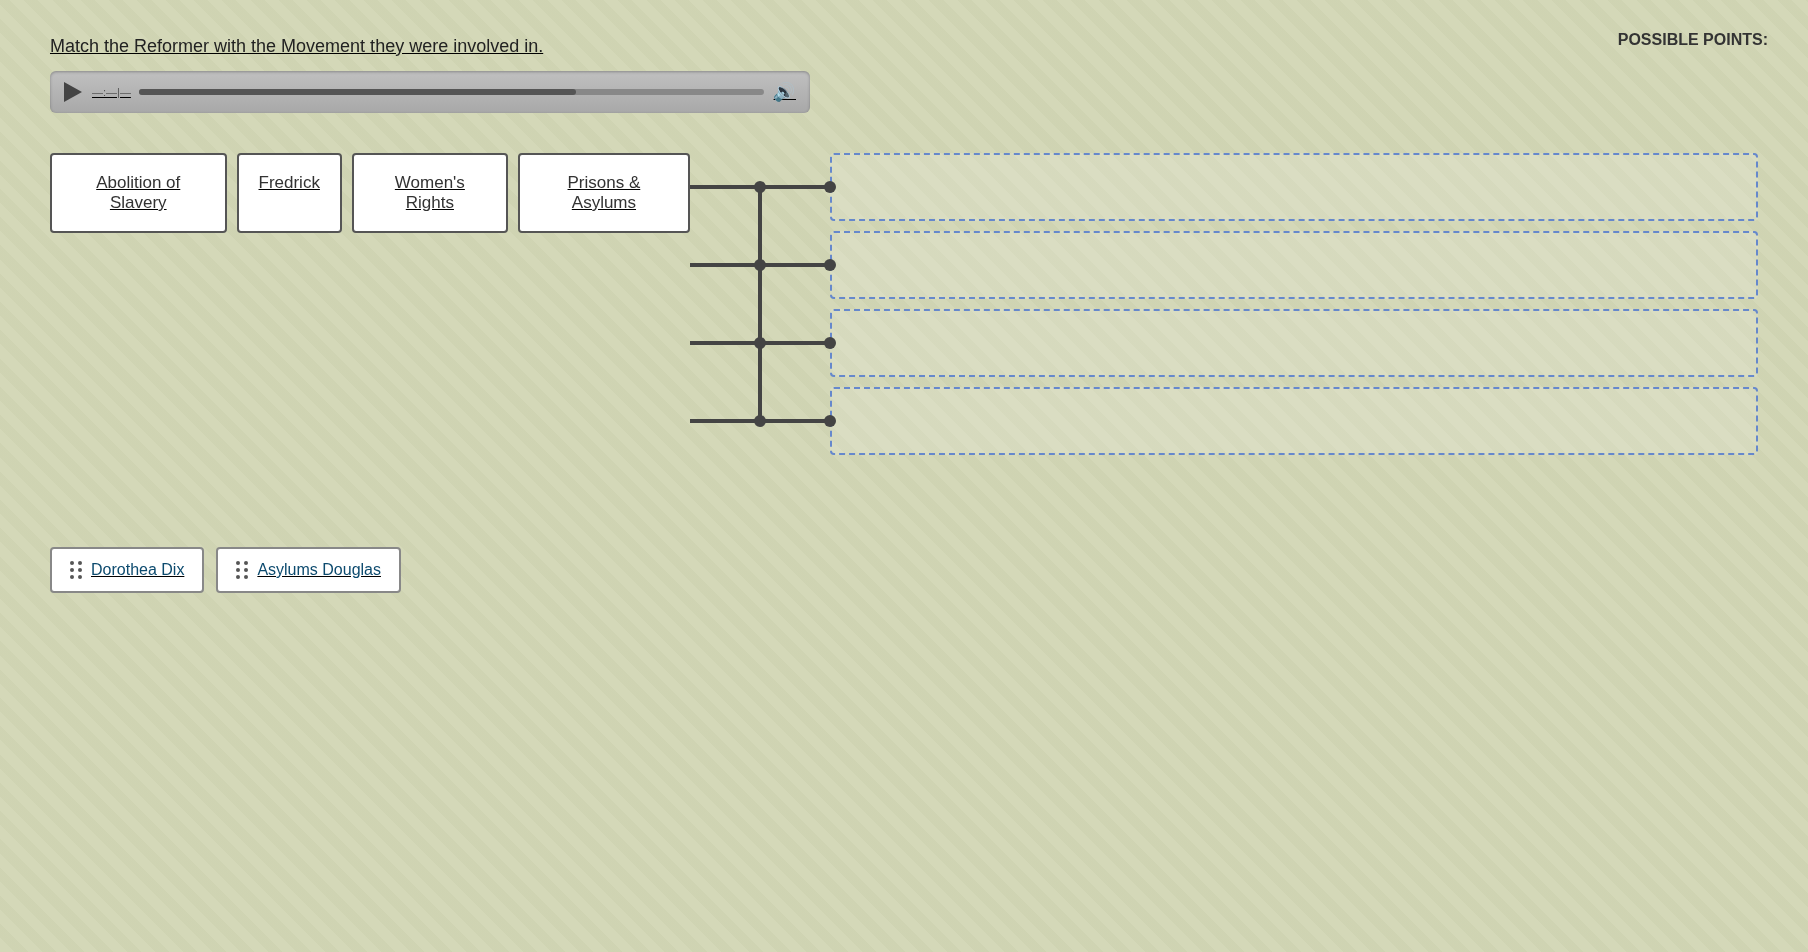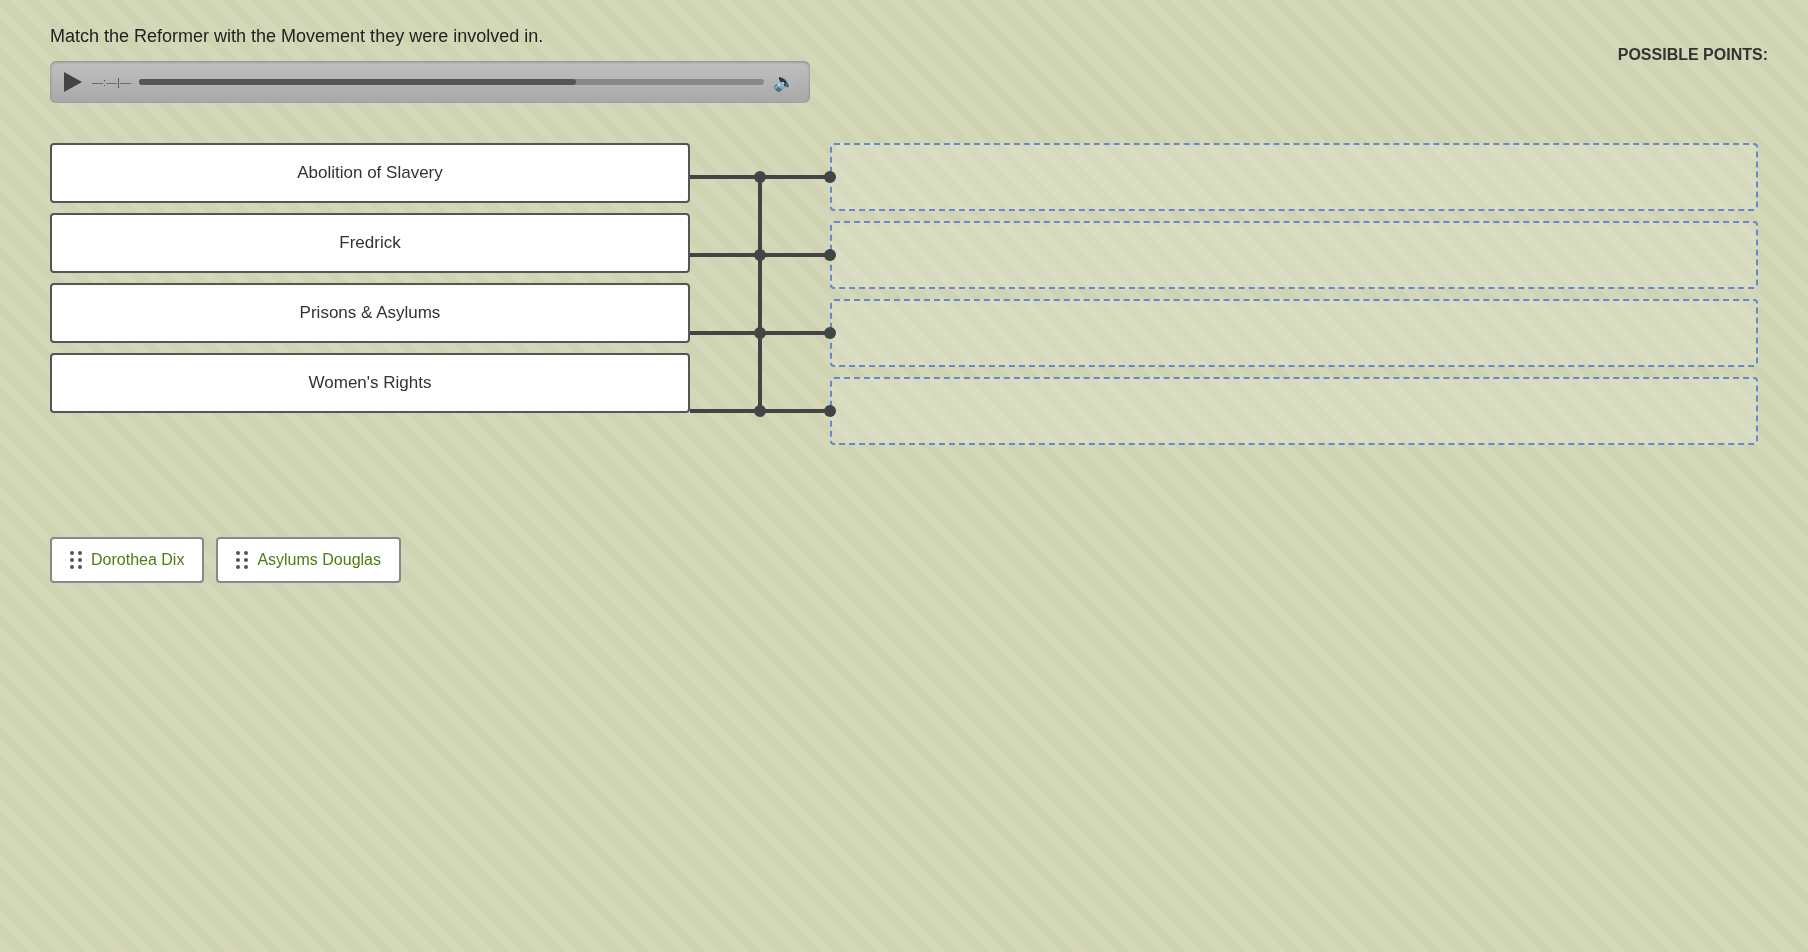--- a/index.html
+++ b/index.html
@@ -12,33 +12,34 @@
         transparent 10px,
         rgba(200,205,170,0.4) 10px,
         rgba(200,205,170,0.4) 20px
       );
       font-family: Arial, sans-serif;
       min-height: 952px;
       position: relative;
     }
 
     .page-container {
-      padding: 26px 50px;
+      padding: 36px 50px;
+      text-decoration: underline;
     }
 
     .instructions {
       font-size: 18px;
       font-weight: 500;
       color: #222;
       margin-bottom: 14px;
     }
 
     .possible-points {
       position: absolute;
-      top: 46px;
+      top: 31px;
       right: 40px;
       font-size: 16px;
       font-weight: bold;
       color: #333;
     }
 
     
     .audio-player {
       display: flex;
       align-items: center;
@@ -98,21 +99,21 @@
     .matching-area {
       display: flex;
       align-items: flex-start;
       gap: 0;
       margin-top: 10px;
     }
 
     
     .left-column {
       display: flex;
-      flex-direction: column;
+      flex-direction: row;
       gap: 10px;
       width: 640px;
     }
 
     .movement-box {
       background: white;
       border: 2px solid #555;
       border-radius: 4px;
       padding: 18px 20px;
       font-size: 17px;
@@ -145,21 +146,21 @@
       margin-top: 50px;
       flex-wrap: wrap;
     }
 
     .draggable-item {
       background: white;
       border: 2px solid #888;
       border-radius: 4px;
       padding: 12px 18px;
       font-size: 16px;
-      color: #4d7c0f;
+      color: #0c4a6e;
       cursor: grab;
       display: flex;
       gap: 8px;
       user-select: none;
     }
 
     .drag-handle {
       display: inline-grid;
       grid-template-columns: repeat(2, 5px);
       gap: 3px;
@@ -205,24 +206,24 @@
   <div class="matching-area">
 
     <div class="left-column">
       <div class="movement-box">
         <span>Abolition of Slavery</span>
       </div>
       <div class="movement-box">
         <span>Fredrick</span>
       </div>
       <div class="movement-box">
+        <span>Women's Rights</span>
+      </div>
+      <div class="movement-box">
         <span>Prisons &amp; Asylums</span>
-      </div>
-      <div class="movement-box">
-        <span>Women's Rights</span>
       </div>
     </div>
 
     <div class="lines-container">
       <svg class="connectors" viewBox="0 0 140 340" height="340">
 
         <line x1="0" y1="34" x2="70" y2="34" stroke="#444" stroke-width="4"></line>
         <line x1="0" y1="112" x2="70" y2="112" stroke="#444" stroke-width="4"></line>
         <line x1="0" y1="190" x2="70" y2="190" stroke="#444" stroke-width="4"></line>
         <line x1="0" y1="268" x2="70" y2="268" stroke="#444" stroke-width="4"></line>

